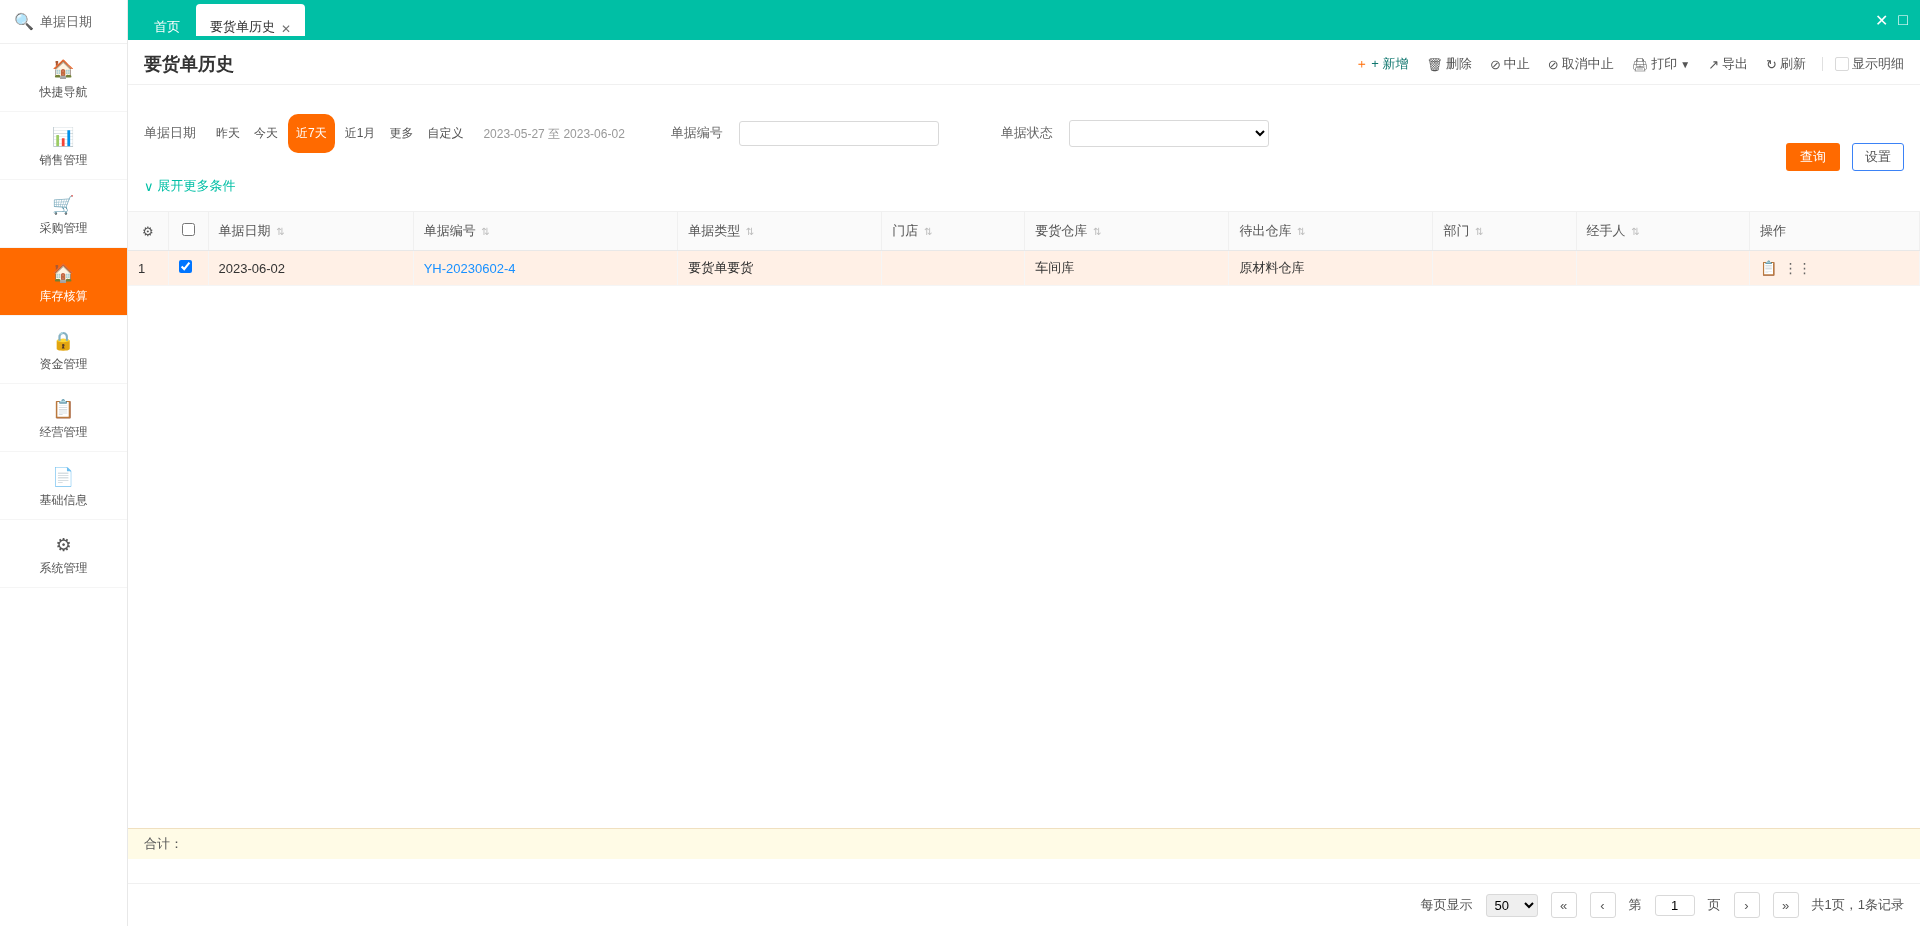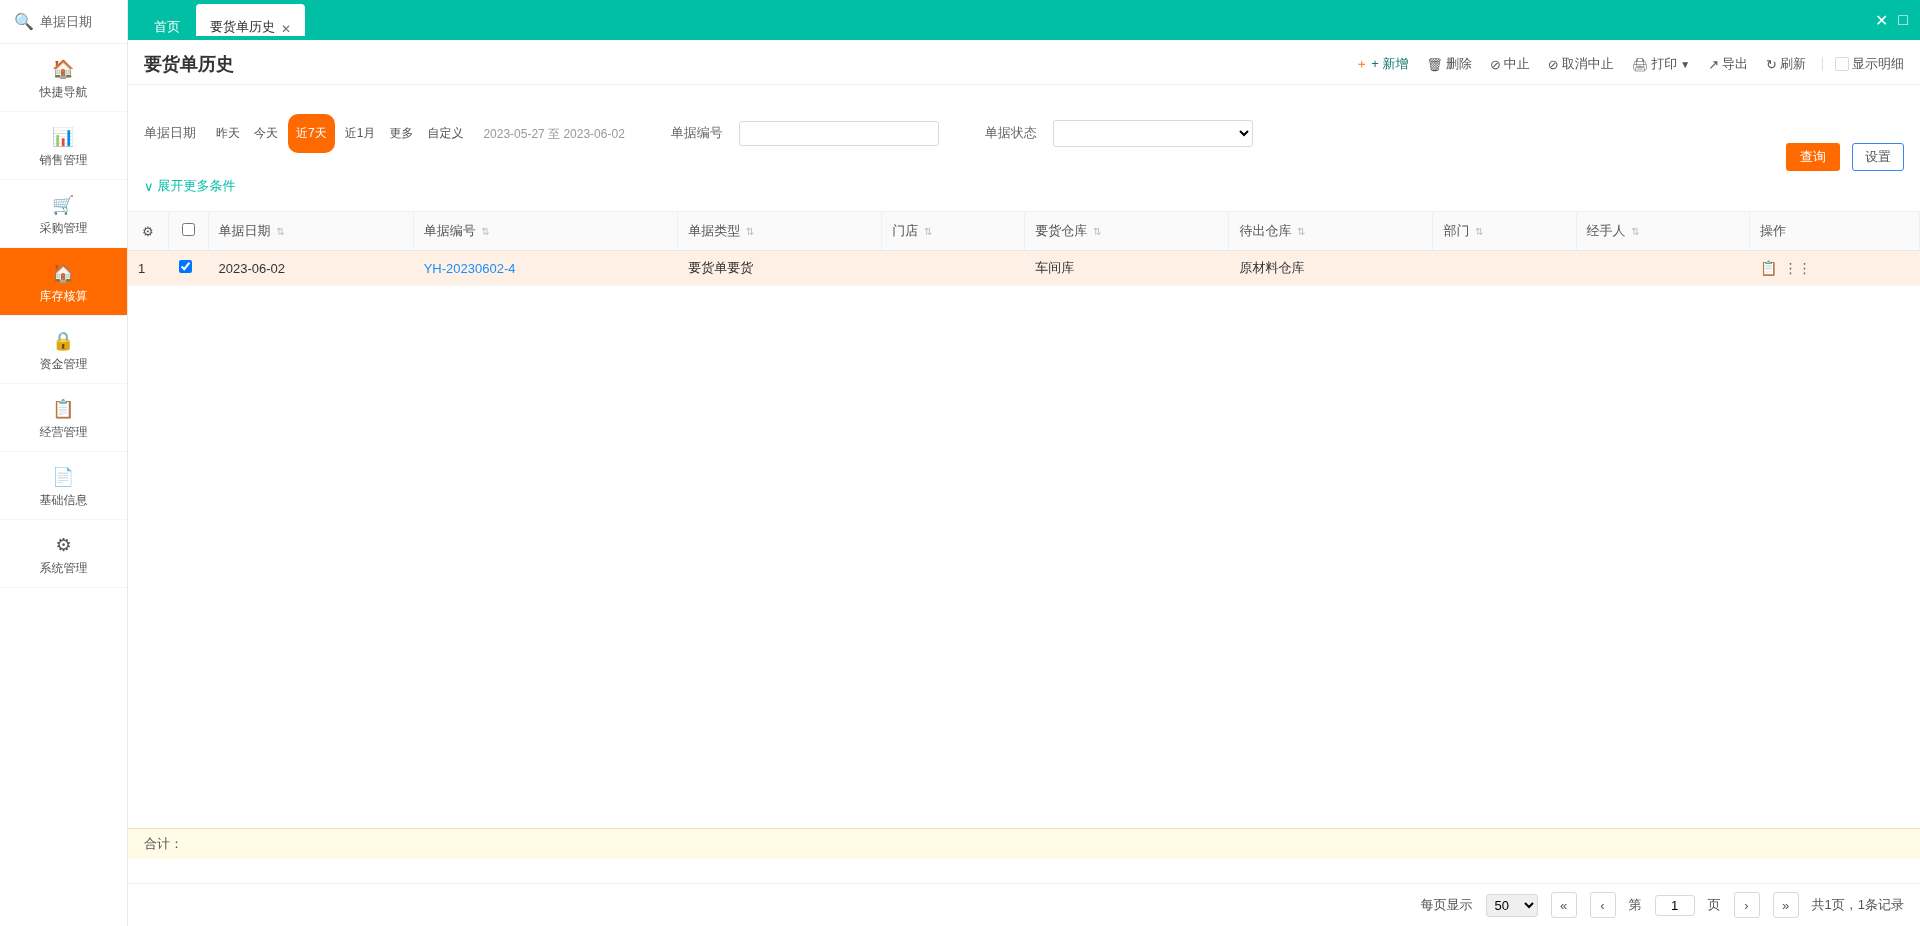--- a/index.html
+++ b/index.html
@@ -186,21 +186,21 @@
           <span class="date-btn">更多</span>
           <span class="date-btn">自定义</span>
         </div>
         <div style="display:flex;flex-direction:column;align-items:center;">
           <span class="date-range">2023-05-27 至 2023-06-02</span>
         </div>
 
         <span class="filter-label" style="margin-left:30px;">单据编号</span>
         <input class="filter-input" type="text" style="">
 
-        <span class="filter-label" style="margin-left:30px;">单据状态</span>
+        <span class="filter-label" style="margin-left:46px;">单据状态</span>
         <div style="position:relative;display:flex;align-items:center;">
           <select class="filter-select">
             <option value=""></option>
           </select>
         </div>
 
         <div style="margin-left:auto;display:flex;gap:12px;margin-top:48px;">
           <button class="action-btn-primary">查询</button>
           <button class="action-btn-secondary">设置</button>
         </div>

